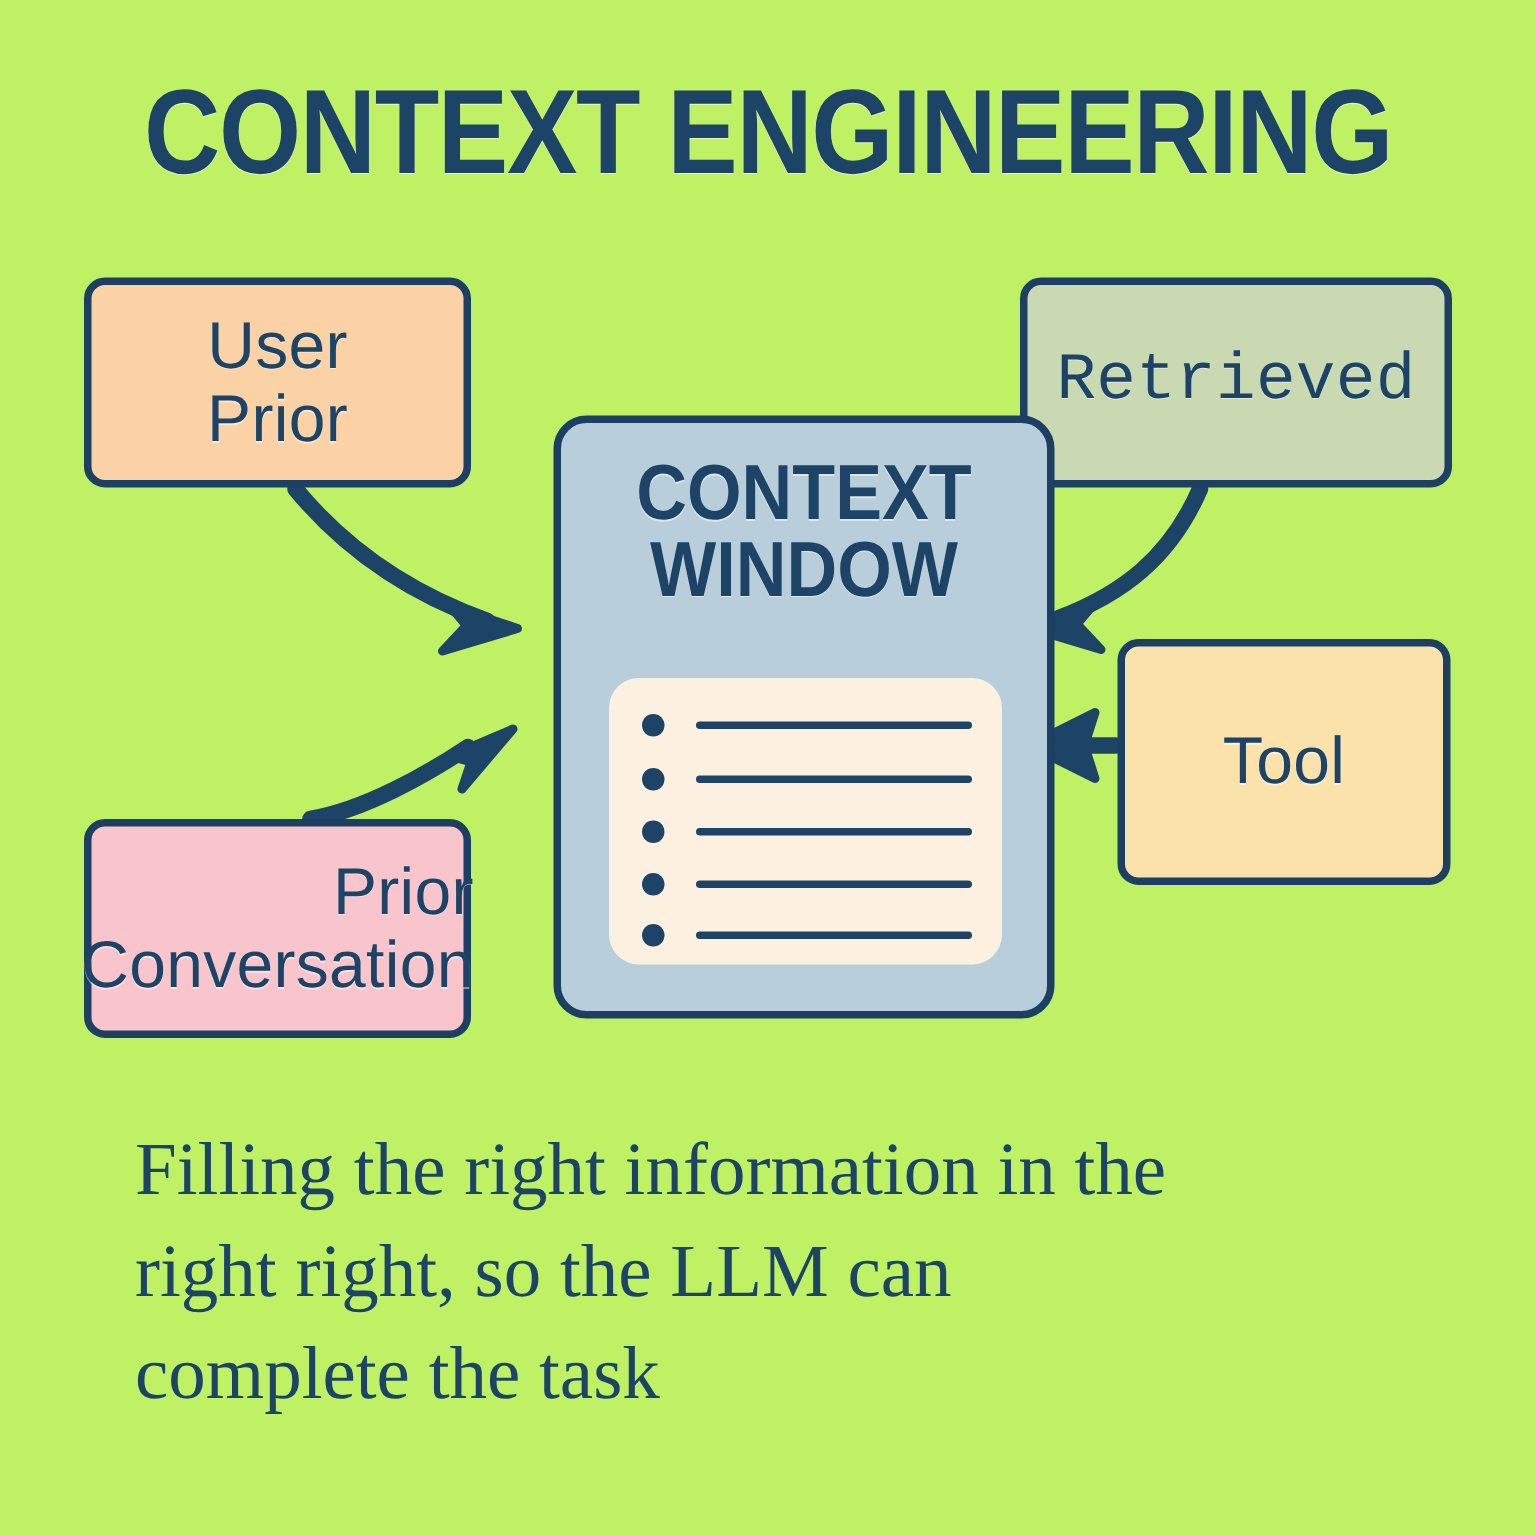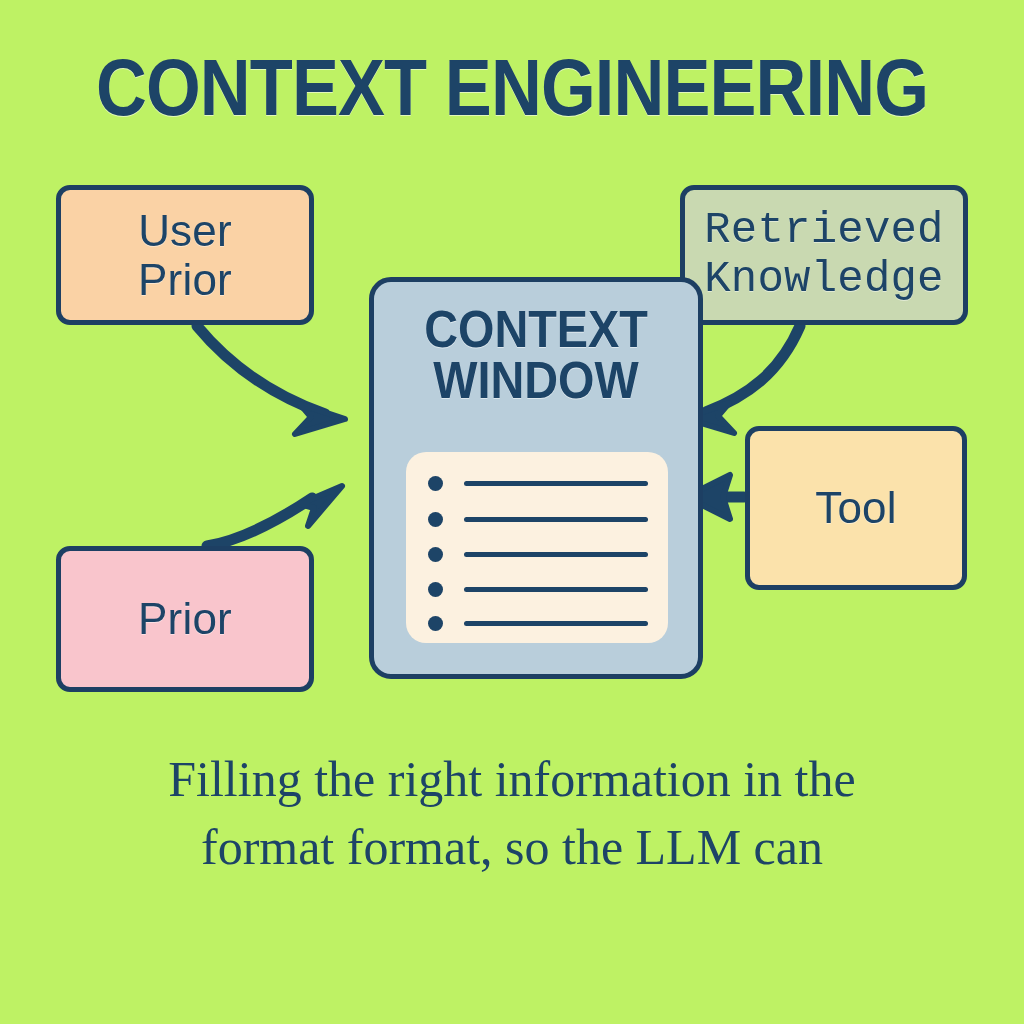--- a/index.html
+++ b/index.html
@@ -139,21 +139,20 @@
     left: 0; top: 0;
     width: 1024px; height: 1024px;
     pointer-events: none;
   }
 
   
   #caption {
     position: absolute;
     left: 90px; top: 745px;
     width: 844px;
-    text-align: center;
     font-family: "Liberation Serif", "DejaVu Serif", serif;
     font-size: 50px;
     line-height: 1.36;
     color: #1d4467;
   }
 </style>
 </head>
 <body>
 
 <div id="canvas">
@@ -186,27 +185,27 @@
   <div class="src-box" id="box-user-input">
     <span class="label">
       <span>User</span><br>
       <span>Prior</span>
     </span>
   </div>
 
   <div class="src-box" id="box-retrieved-knowledge">
     <span class="label">
       <span>Retrieved</span><br>
-      <span>Knowledge</span>
     </span>
   </div>
 
   <div class="src-box" id="box-prior-conversation">
     <span class="label">
       <span>Prior</span><br>
+      <span>Conversation</span>
     </span>
   </div>
 
   <div class="src-box" id="box-tool-outputs">
     <span class="label">
       <span>Tool</span><br>
     </span>
   </div>
 
   <div id="context-window-panel">
@@ -234,16 +233,17 @@
       </div>
       <div class="item-row" style="top:164px;">
         <span class="bullet"></span>
         <span class="line"></span>
       </div>
     </div>
   </div>
 
   <div id="caption">
     <span>Filling the right information in the</span><br>
-    <span>format format, so the LLM can</span><br>
+    <span>right right, so the LLM can</span><br>
+    <span>complete the task</span>
   </div>
 
 </div>
 
 </body></html>

